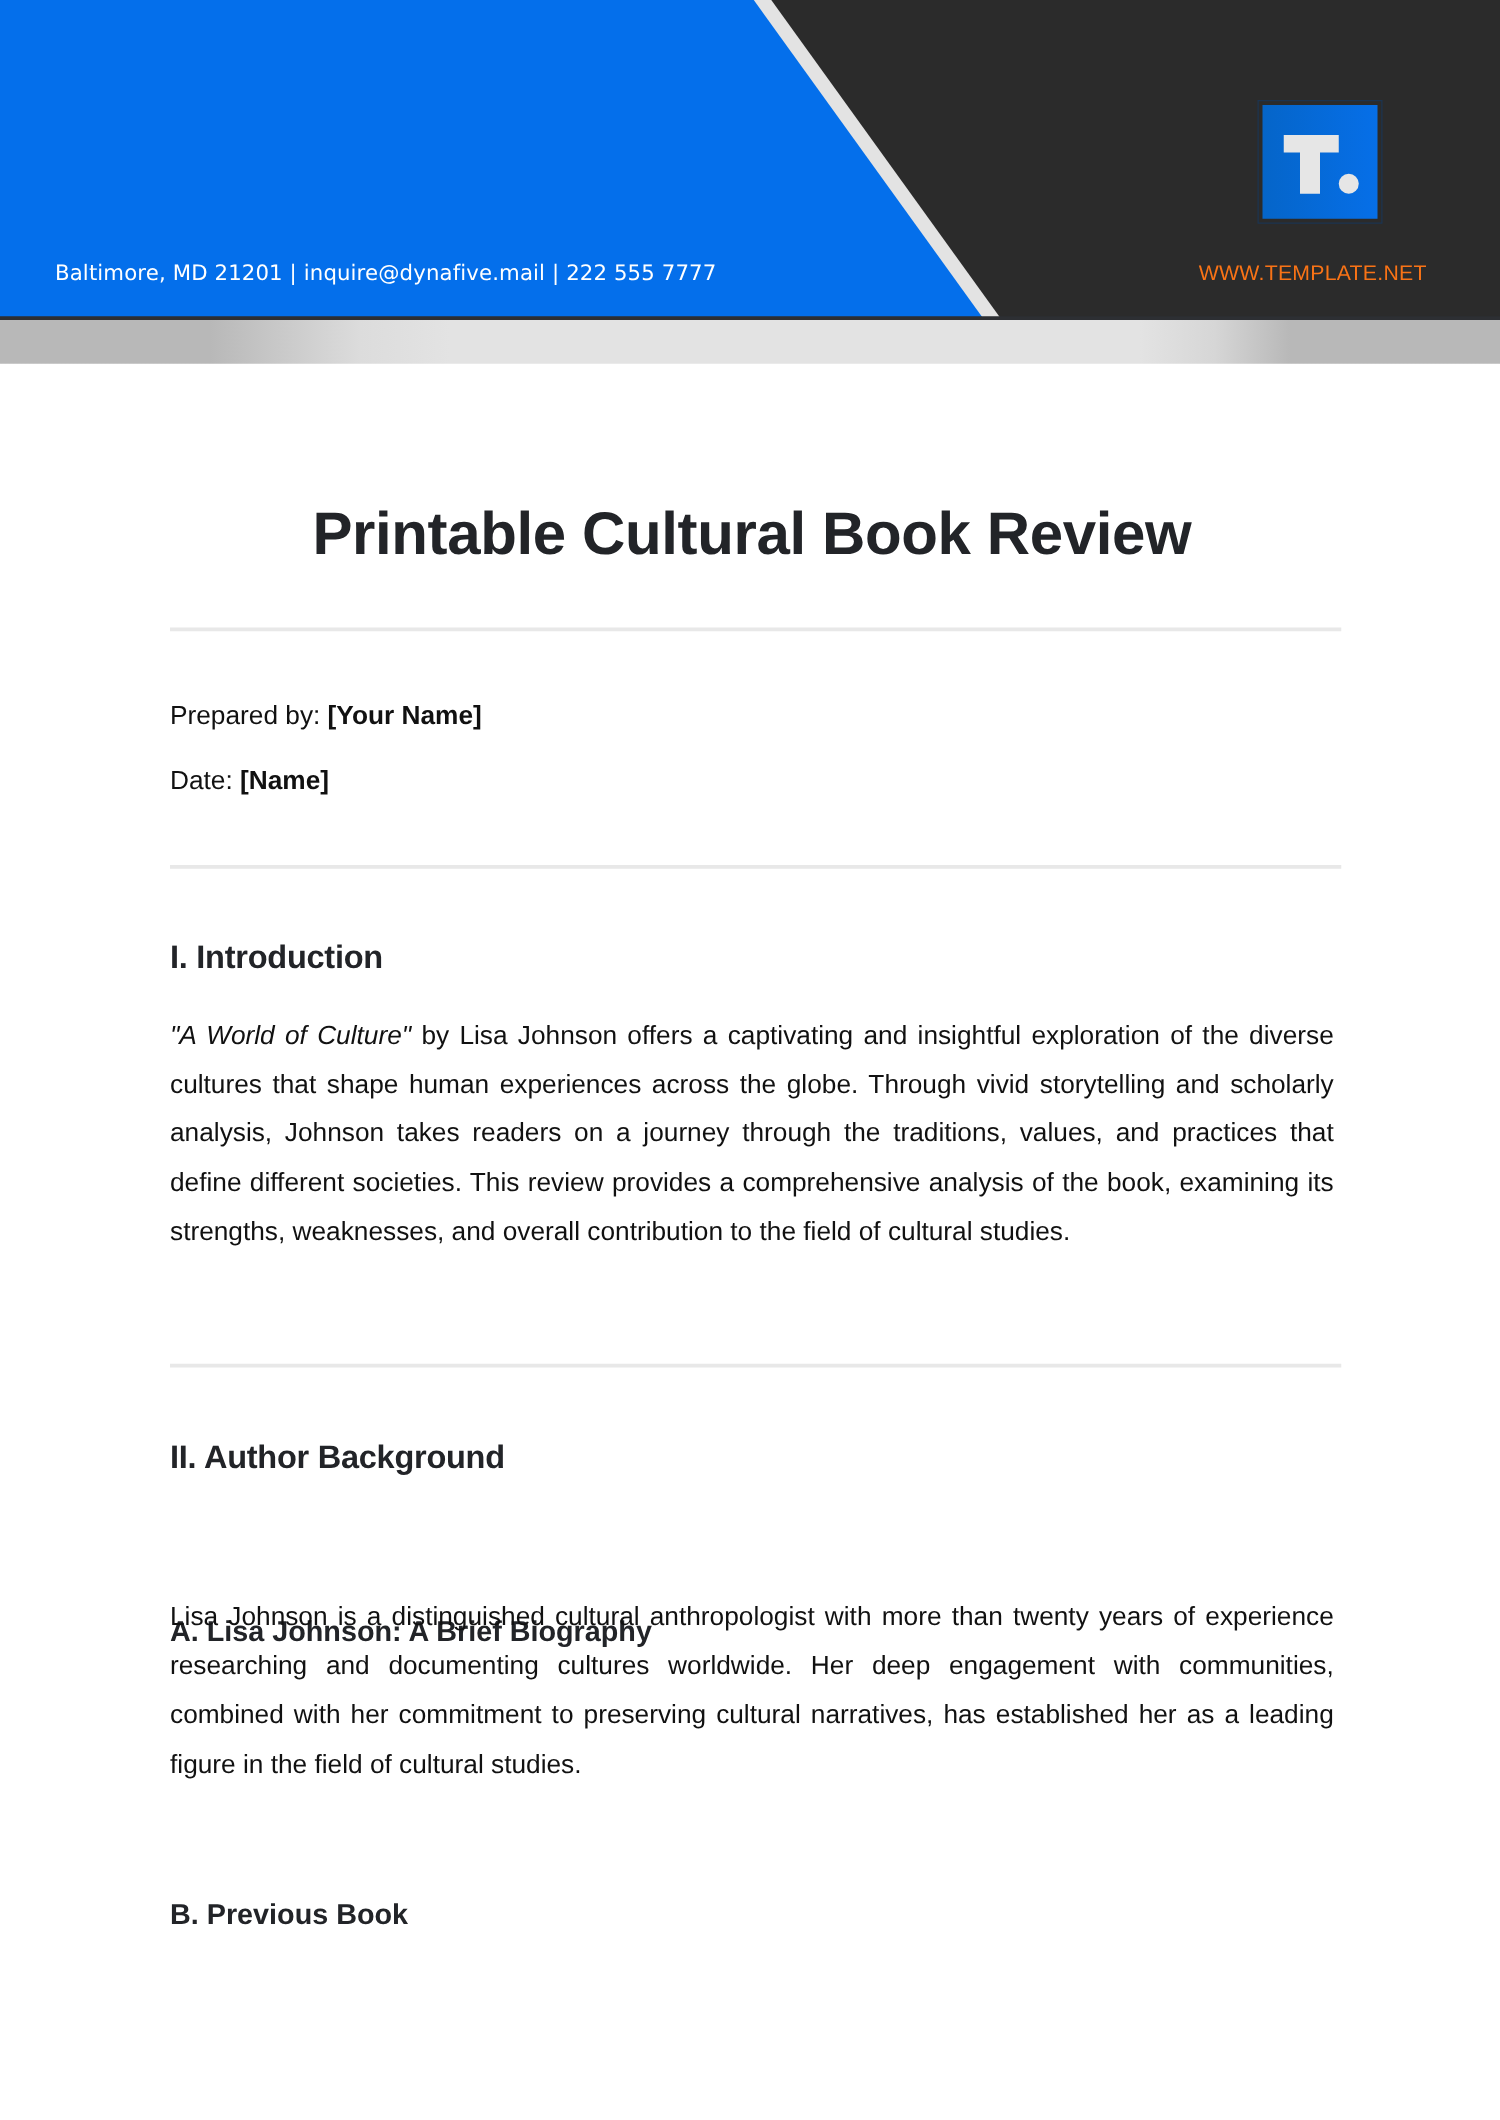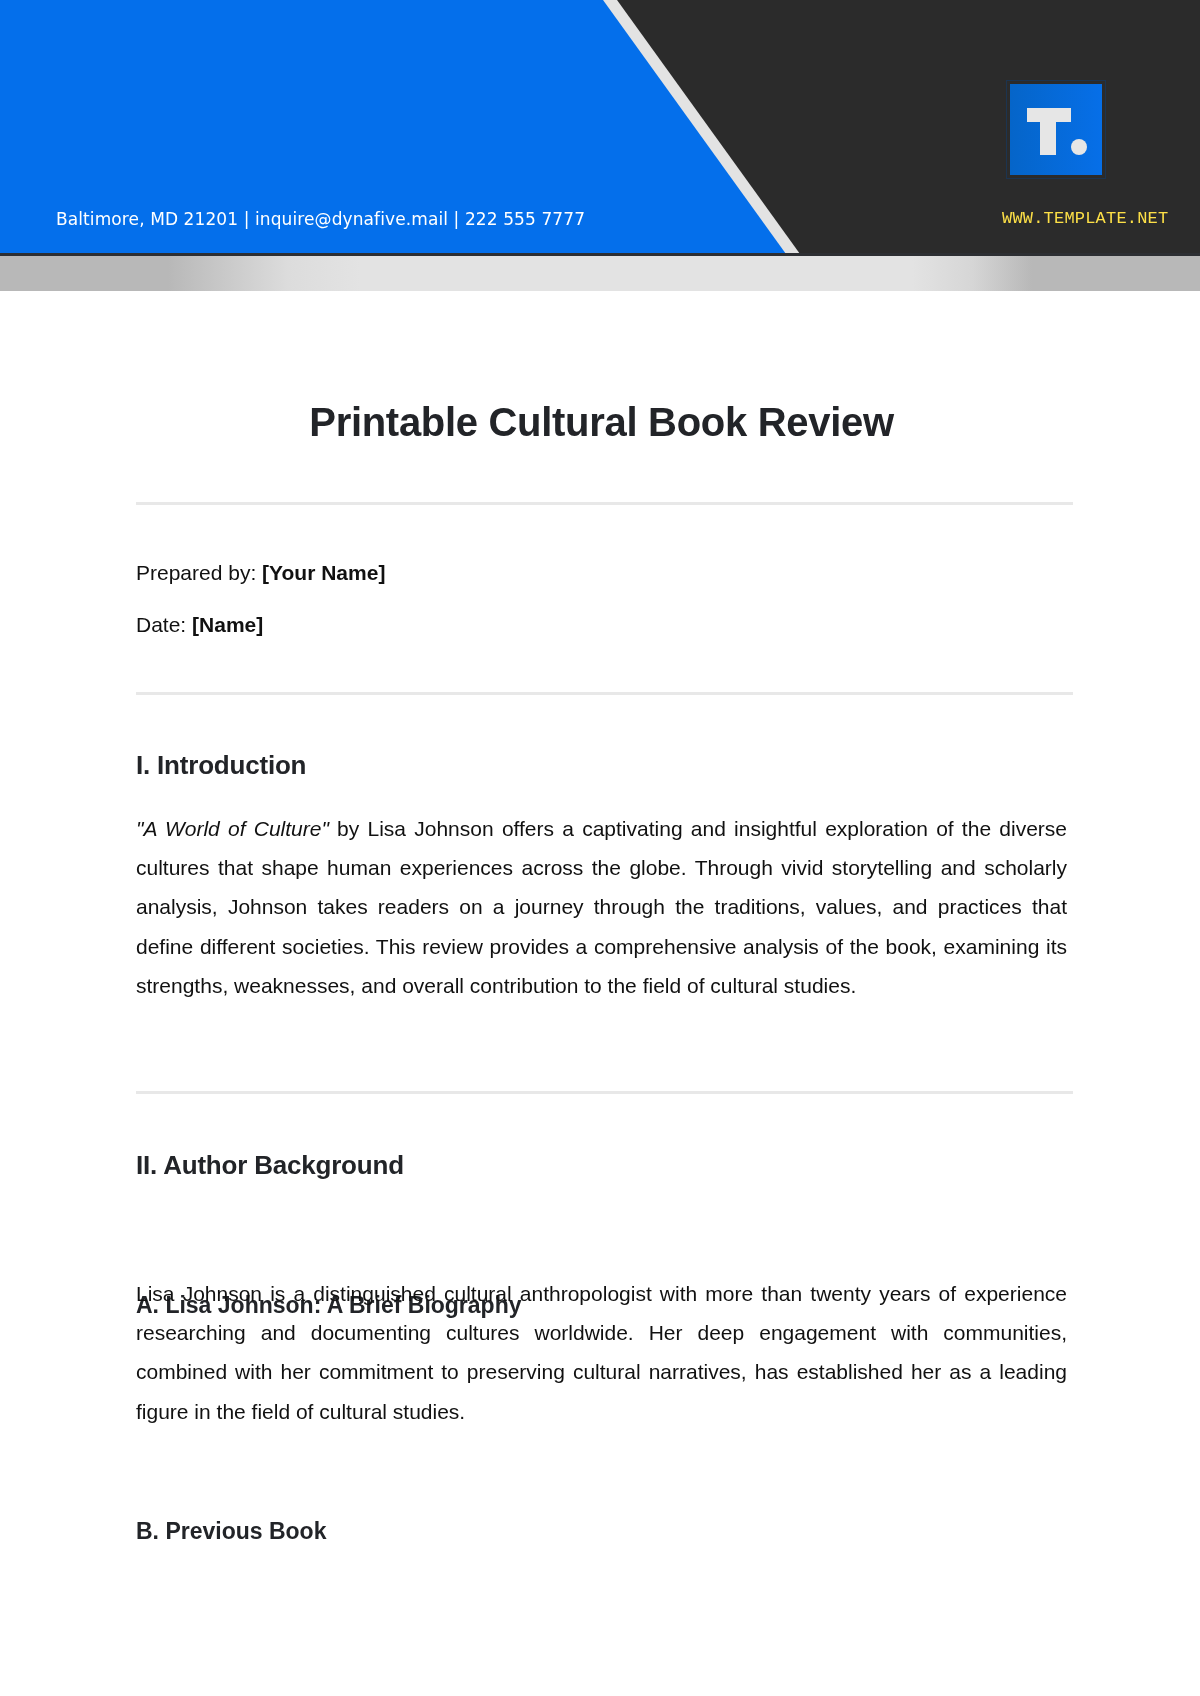--- a/index.html
+++ b/index.html
@@ -2,34 +2,34 @@
 <html><head>
 <meta charset="utf-8">
 <style>
   * { margin: 0; padding: 0; box-sizing: border-box; }
   html, body { width: 1200px; height: 1696px; background: #ffffff; overflow: hidden; }
   body { position: relative; font-family: "Liberation Sans", "DejaVu Sans", sans-serif; color: #111; }
 
   .header { position: absolute; left: 0; top: 0; width: 1200px; height: 256px; background: #2b2b2b; overflow: hidden; }
   .header svg.shape { position: absolute; left: 0; top: 0; }
   .header-dark-line { position: absolute; left: 0; top: 253px; width: 1200px; height: 3px; background: #2d2f33; }
-  .contact { position: absolute; left: 56px; top: 209px; font-size: 18.5px; color: #ffffff; letter-spacing: 0.1px; font-family: "DejaVu Sans", sans-serif; font-size: 17px; }
-  .site { position: absolute; left: 959px; top: 209px; font-size: 18px; color: #fde047; font-family: Liberation Mono, monospace; font-size: 17px; letter-spacing: 0.2px; margin-left: 43px; }
+  .contact { position: absolute; left: 44px; top: 209px; font-size: 18.5px; color: #ffffff; letter-spacing: 0.1px; font-family: "DejaVu Sans", sans-serif; font-size: 17px; }
+  .site { position: absolute; left: 959px; top: 209px; font-size: 18px; color: #f97316; font-family: Liberation Sans, sans-serif; font-size: 17px; letter-spacing: 0.2px; }
 
   .logo { position: absolute; left: 1006px; top: 80px; width: 100px; height: 99px; border: 1px solid #1c3450; background: #2b2b2b; padding: 3px; }
   .logo-inner { position: relative; width: 100%; height: 100%; background: linear-gradient(90deg, #0565c9 0%, #066fe8 100%); }
   .logo-t-bar { position: absolute; left: 17px; top: 24px; width: 44px; height: 14px; background: #e6e6e6; }
   .logo-t-stem { position: absolute; left: 30px; top: 24px; width: 16px; height: 47px; background: #e6e6e6; }
   .logo-dot { position: absolute; left: 61px; top: 55px; width: 16px; height: 16px; border-radius: 50%; background: #e6e6e6; }
 
   .band { position: absolute; left: 0; top: 256px; width: 1200px; height: 35px;
     background: linear-gradient(90deg, #b8b8b8 0%, #b8b8b8 14%, #dcdcdc 24%, #e3e3e3 30%, #e3e3e3 76%, #d6d6d6 81%, #b8b8b8 86%, #b8b8b8 100%); }
 
   .content { position: absolute; left: 136px; top: 0; width: 931px; }
-  .title { position: absolute; left: 0; top: 400px; width: 931px; text-align: center; font-size: 40px; font-weight: bold; color: #222428; letter-spacing: -0.3px; }
+  .title { position: absolute; left: 0; top: 400px; width: 931px; text-align: center; font-size: 48px; font-weight: bold; color: #222428; letter-spacing: -0.3px; }
   .divider { position: absolute; left: 0; width: 937px; height: 3px; background: #e8e8e8; }
   .meta { position: absolute; left: 0; font-size: 21px; color: #111; }
   .meta b { font-weight: bold; }
   .h1 { position: absolute; left: 0; font-size: 26px; font-weight: bold; color: #222428; letter-spacing: -0.2px; }
   .h2 { position: absolute; left: 0; font-size: 23px; font-weight: bold; color: #222428; }
   .para { position: absolute; left: 0; width: 931px; font-size: 21px; line-height: 39.2px; text-align: justify; color: #111; }
   .para i { font-style: italic; }
 </style>
 </head>
 <body>

